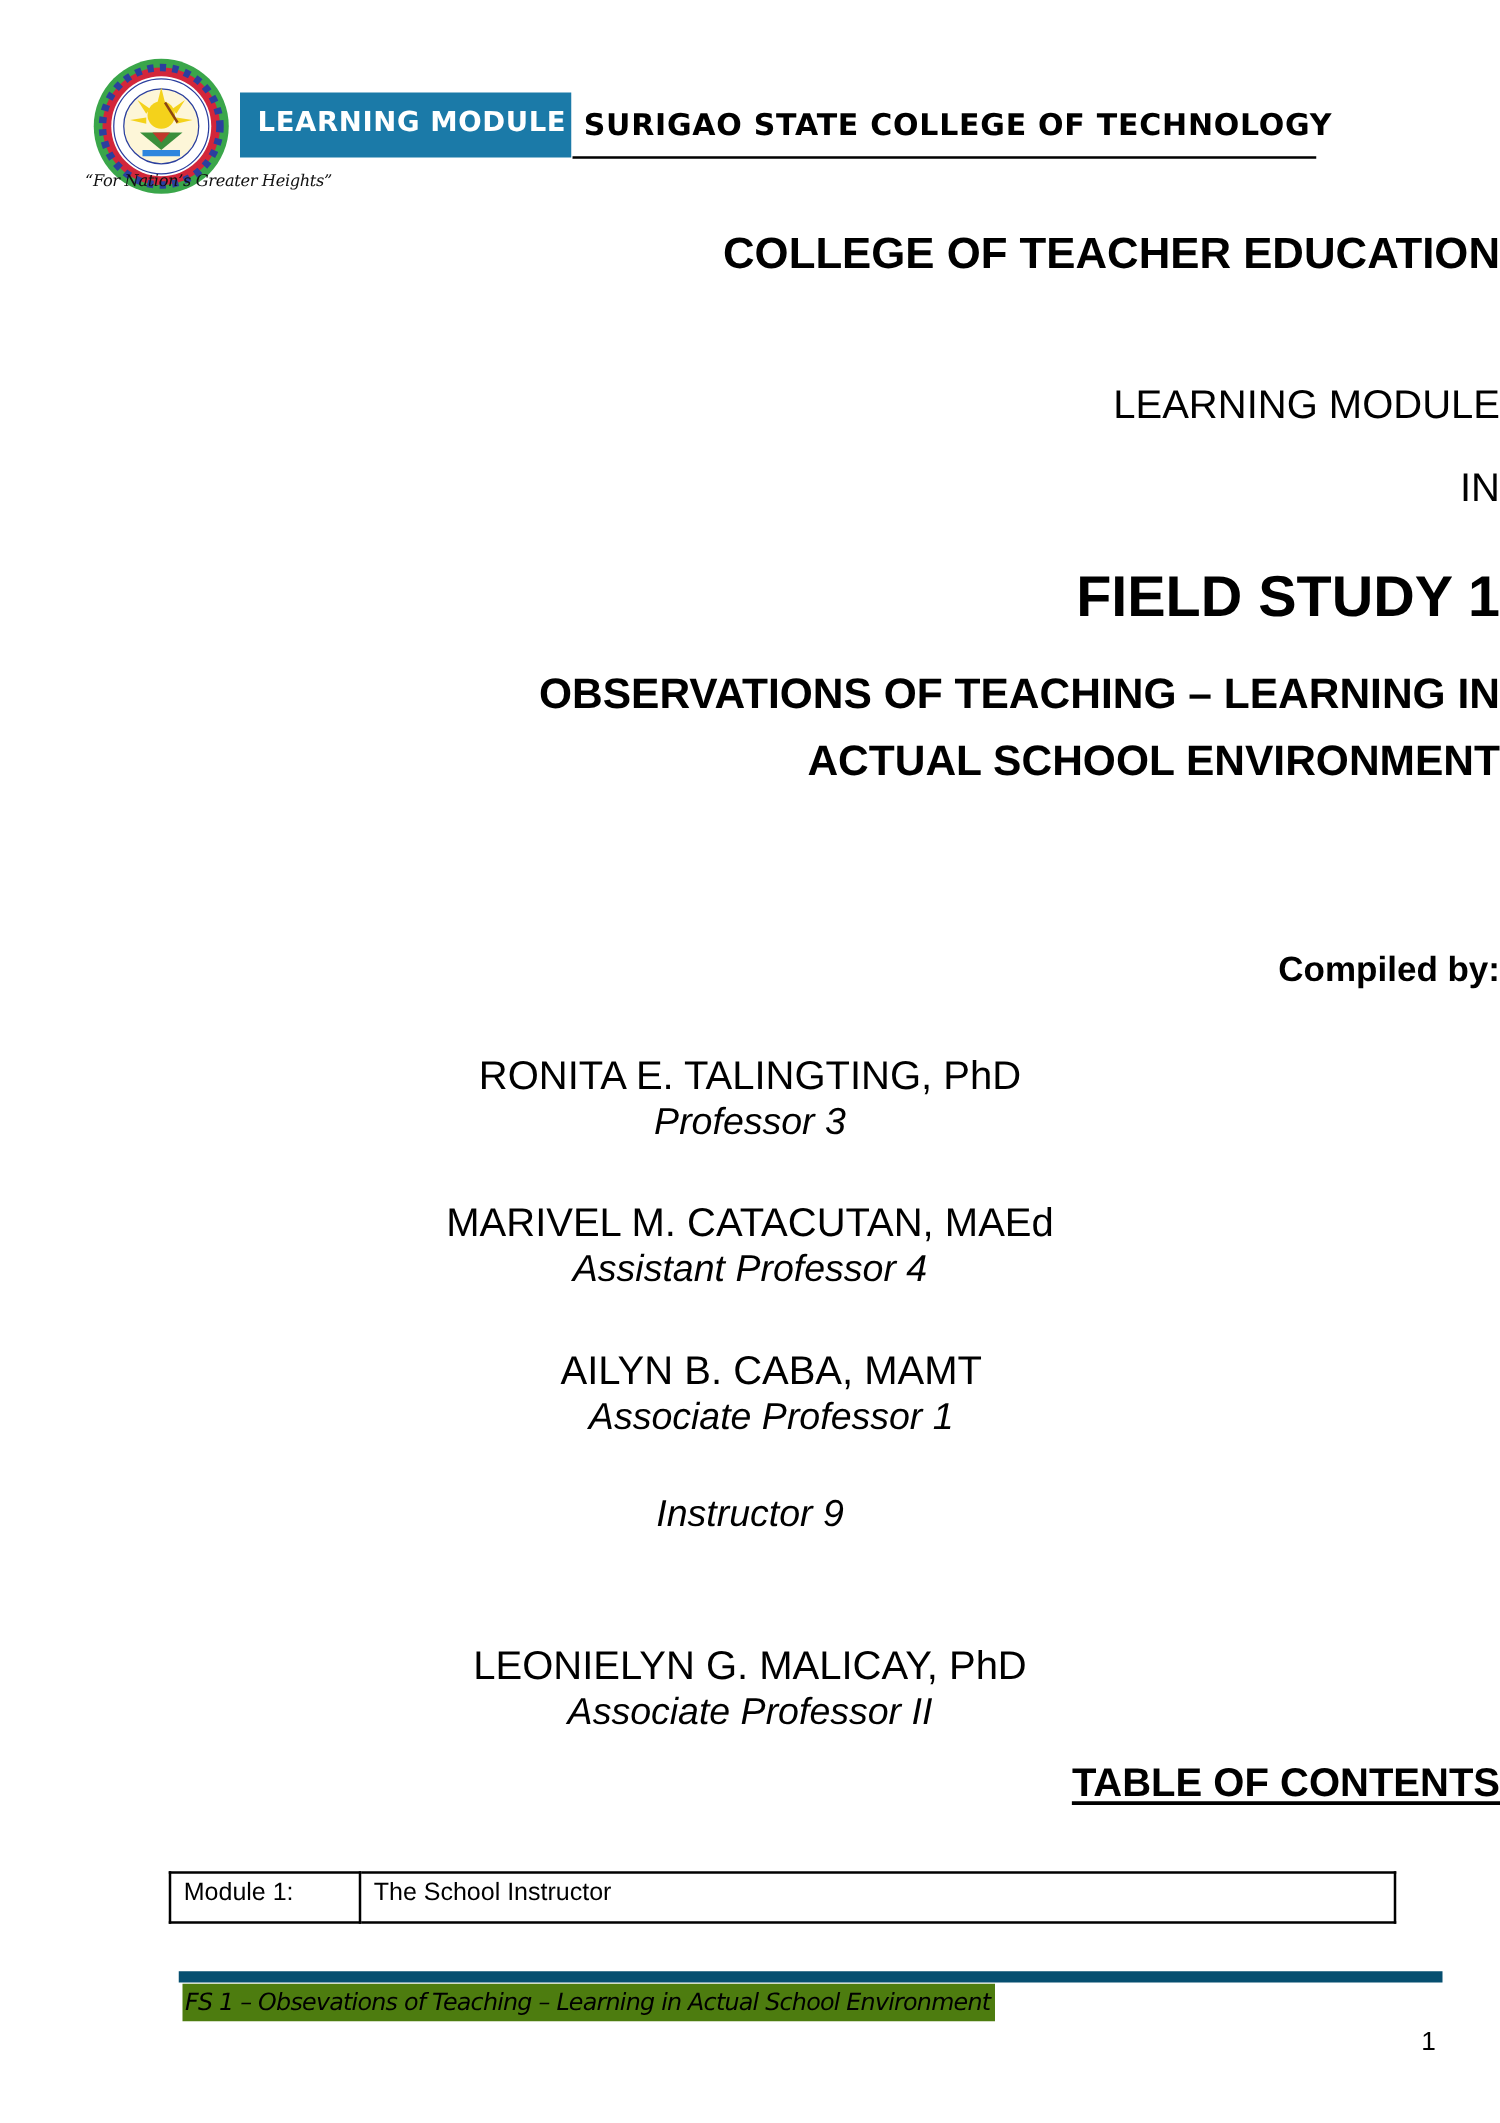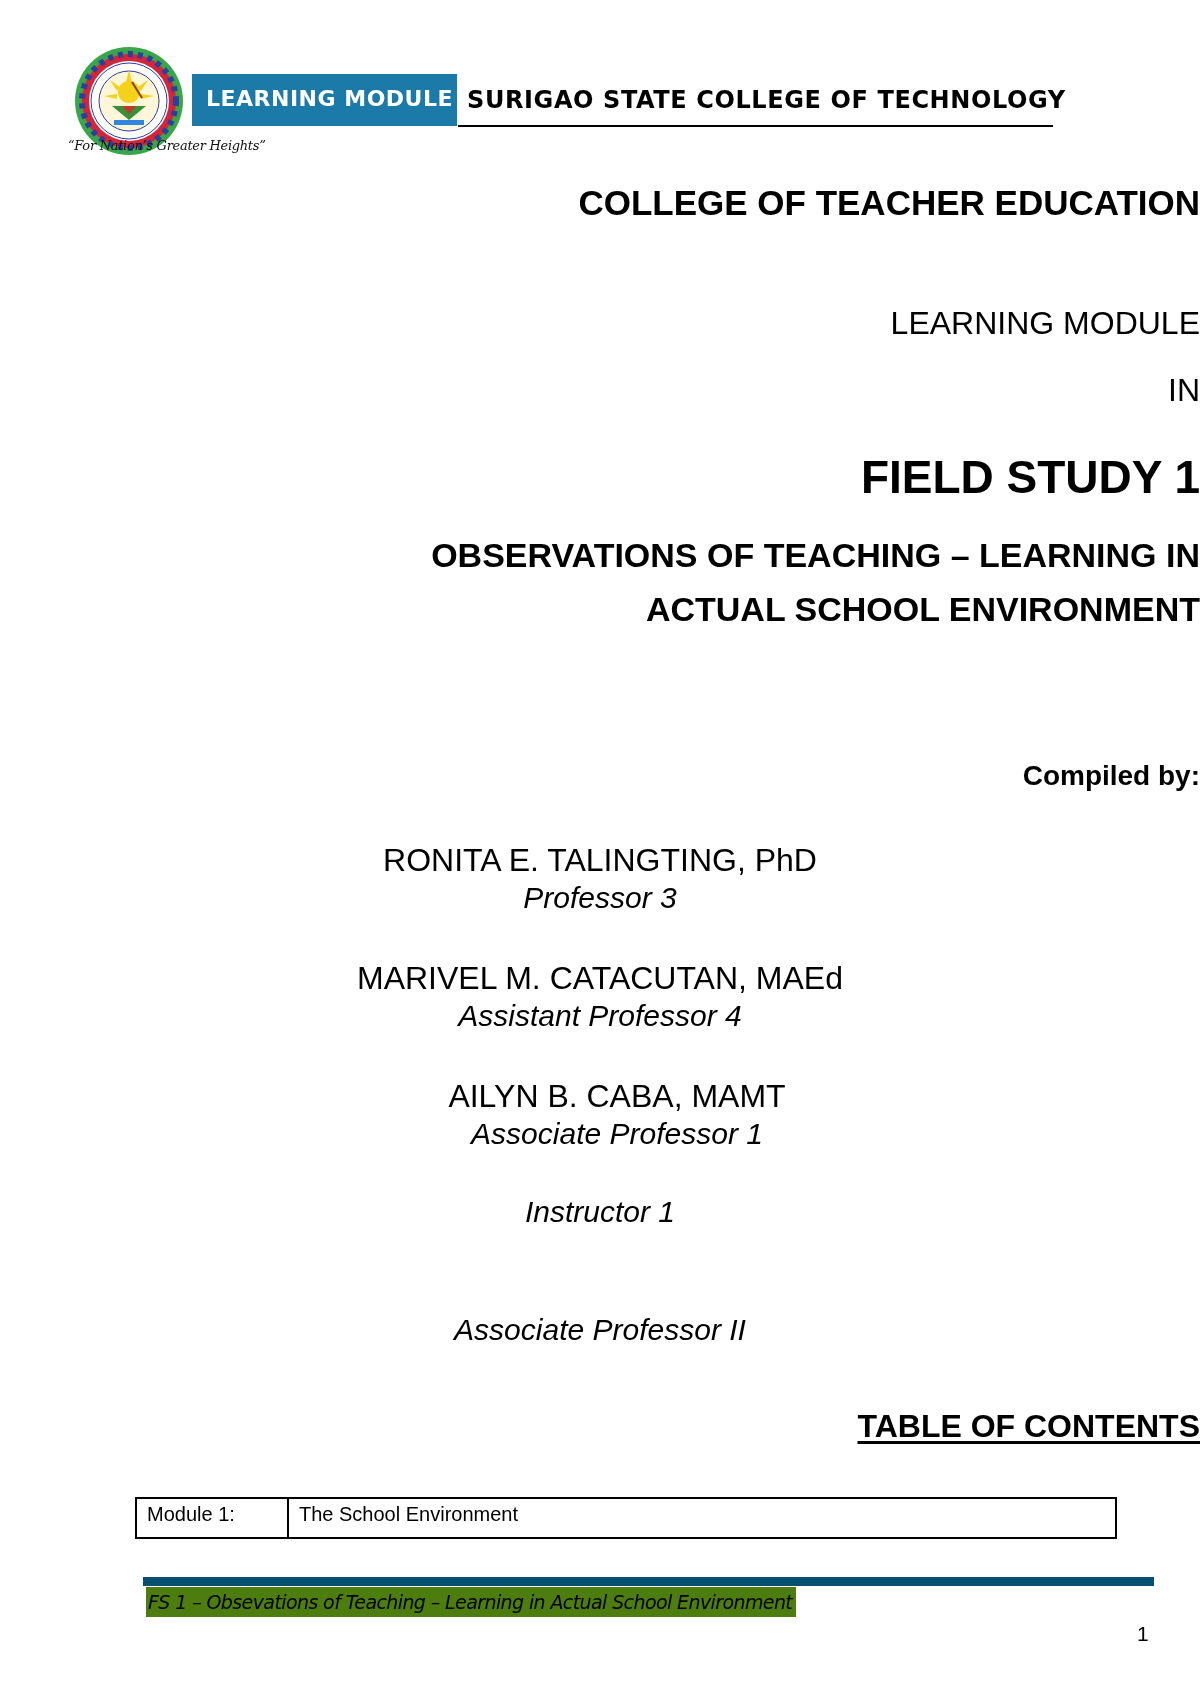--- a/index.html
+++ b/index.html
@@ -86,31 +86,32 @@
 </div>
 <div class="abs person" style="top:958px;">
   <span class="name">MARIVEL M. CATACUTAN, MAEd</span>
   <span class="role">Assistant Professor 4</span>
 </div>
 <div class="abs person" style="top:1076px;padding-left:34px;">
   <span class="name">AILYN B. CABA, MAMT</span>
   <span class="role">Associate Professor 1</span>
 </div>
 <div class="abs person" style="top:1194px;">
-  <span class="role">Instructor 1</span>
+  <span class="role">Instructor 9</span>
 </div>
 <div class="abs person" style="top:1312px;">
+  <span class="name">LEONIELYN G. MALICAY, PhD</span>
   <span class="role">Associate Professor II</span>
 </div>
 
 <div class="abs center toc-title">TABLE OF CONTENTS</div>
 <table class="abs toc-table">
   <tbody>
       <tr>
     <td class="c1">Module 1:</td>
-    <td>The School Environment</td>
+    <td>The School Instructor</td>
   </tr>
 </tbody>
   </table>
 
 <div class="abs footer-bar"></div>
 <div class="abs footer-text">FS 1 – Obsevations of Teaching – Learning in Actual School Environment</div>
 <div class="abs page-num">1</div>
 
 </body></html>

